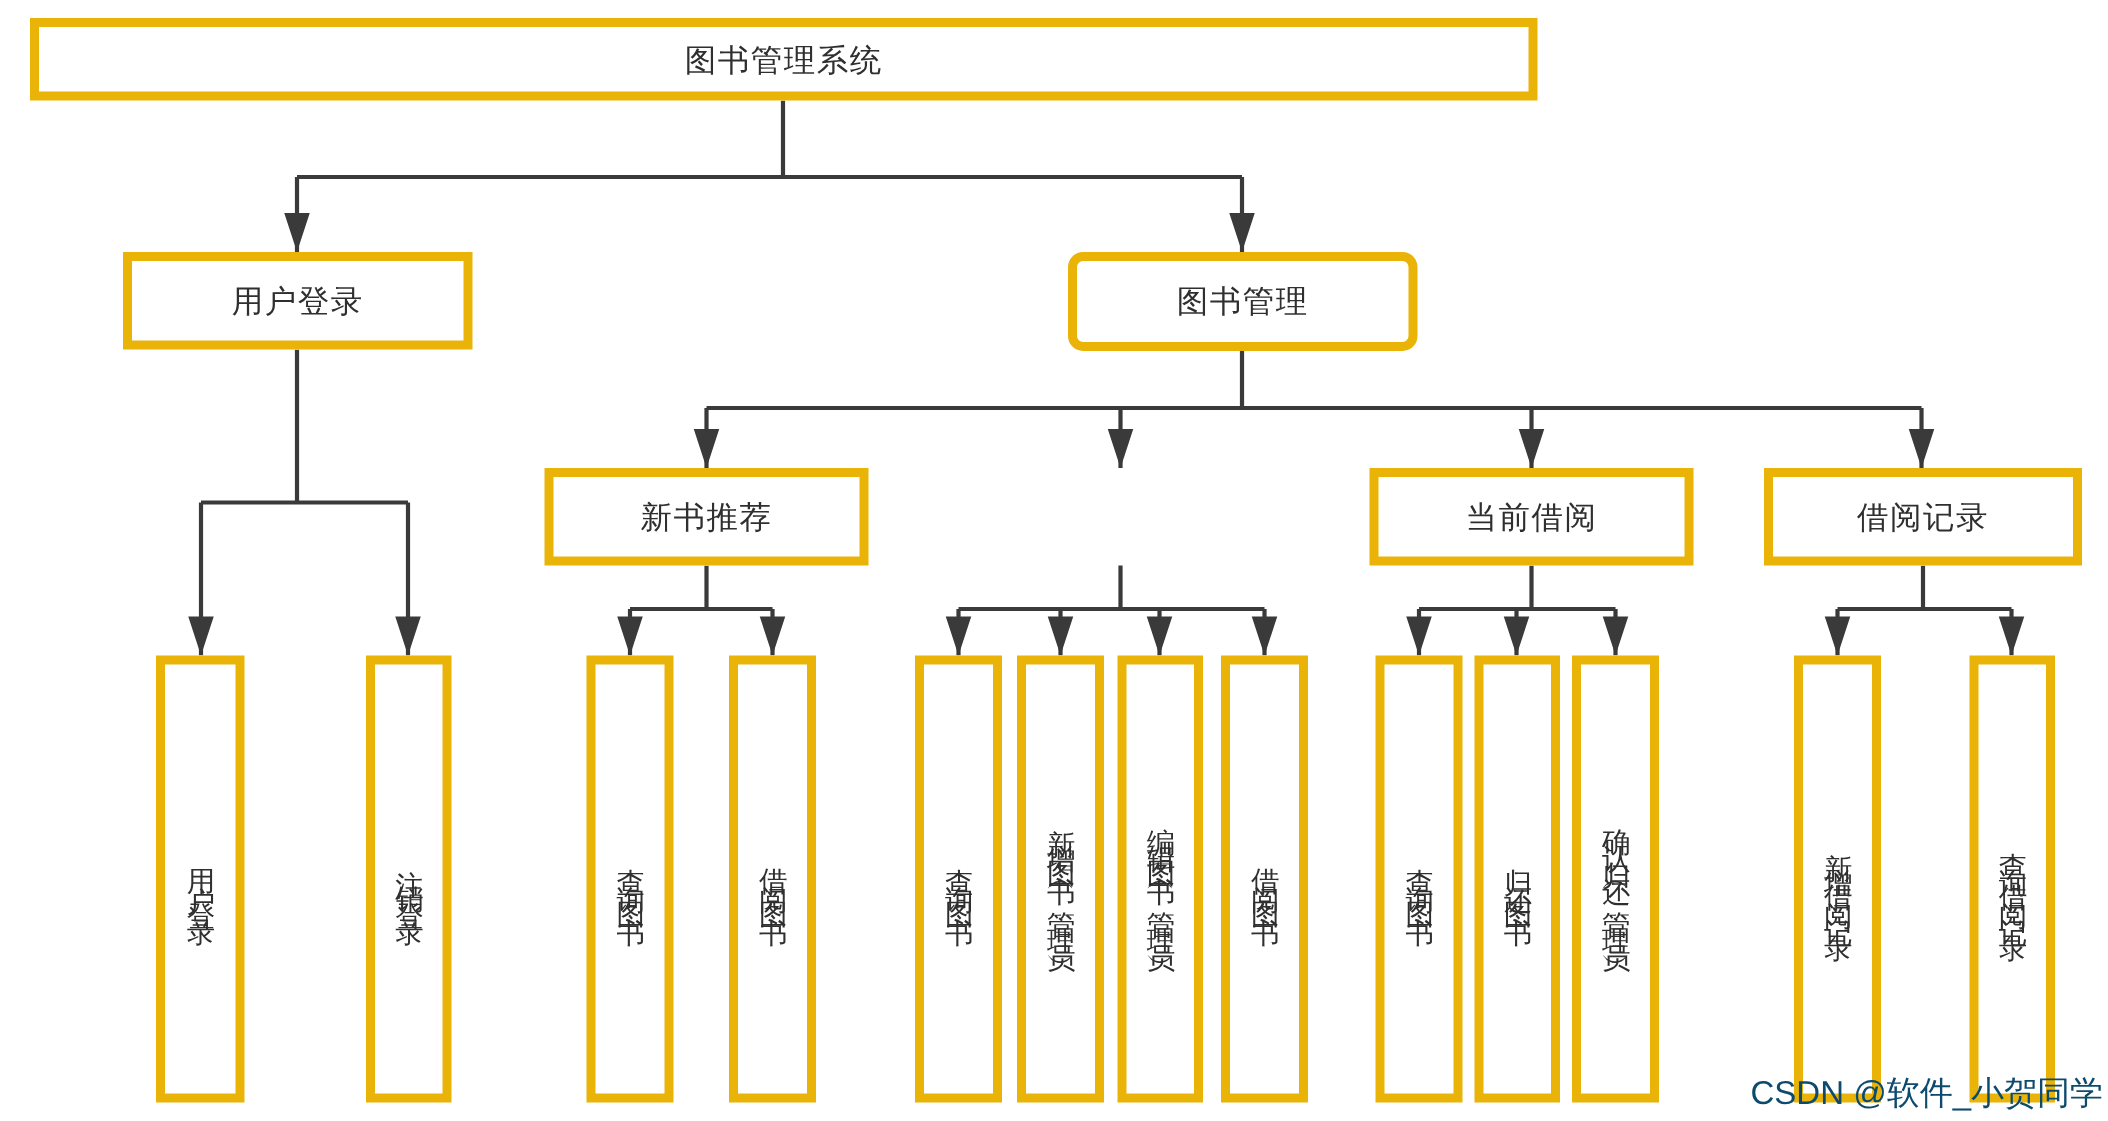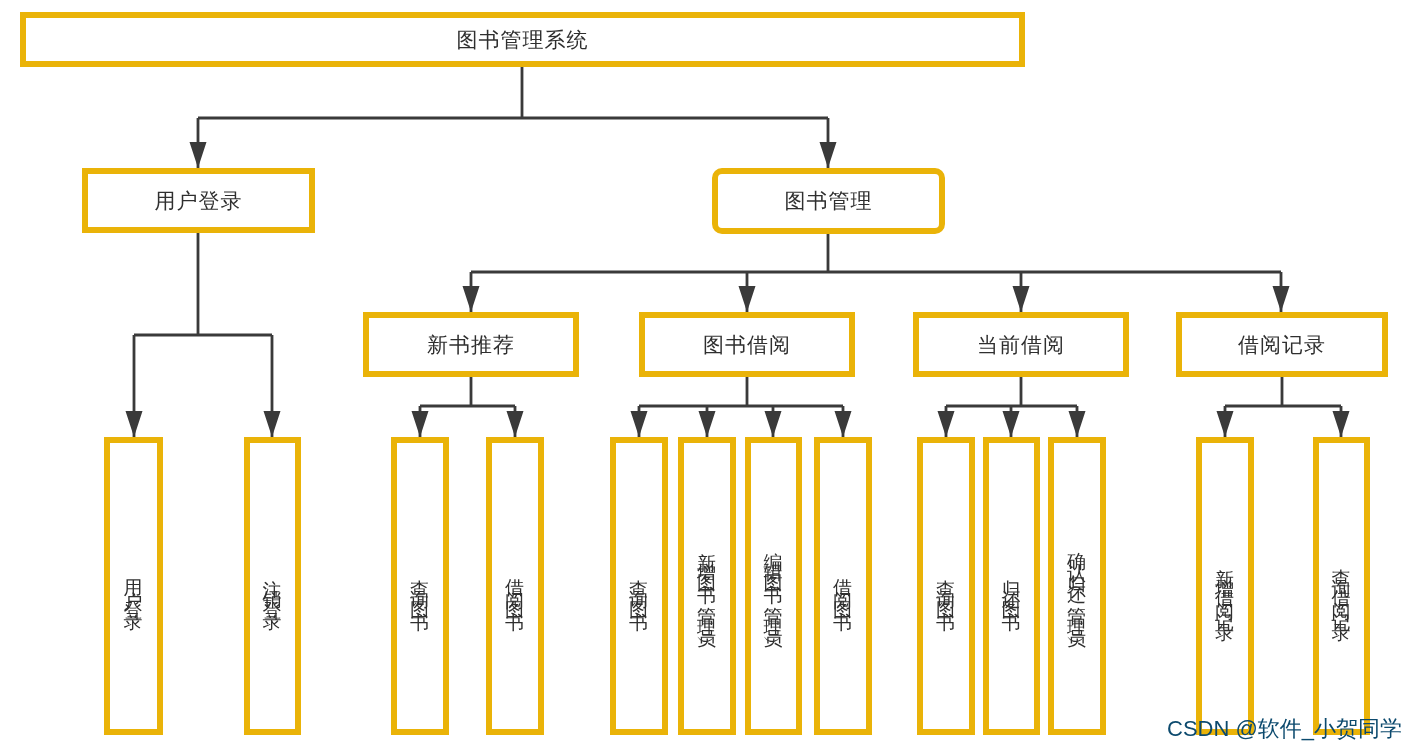--- a/index.html
+++ b/index.html
@@ -107,23 +107,20 @@
   <div class="box" style="left:82px;top:168px;width:233px;height:65px;">
     <span class="h-label">用户登录</span>
   </div>
   <div class="box" style="left:712px;top:168px;width:233px;height:66px;border-radius:10px;">
     <span class="h-label">图书管理</span>
   </div>
 
   <div class="box" style="left:363px;top:312px;width:216px;height:65px;">
     <span class="h-label">新书推荐</span>
   </div>
-  <div class="box" style="left:639px;top:312px;width:216px;height:65px;">
-    <span class="h-label">图书借阅</span>
-  </div>
   <div class="box" style="left:913px;top:312px;width:216px;height:65px;">
     <span class="h-label">当前借阅</span>
   </div>
   <div class="box" style="left:1176px;top:312px;width:212px;height:65px;">
     <span class="h-label">借阅记录</span>
   </div>
 
   <div class="box leaf" style="left:104px;top:437px;width:59px;height:298px;">
     <span class="v-label">用户登录</span>
   </div>

